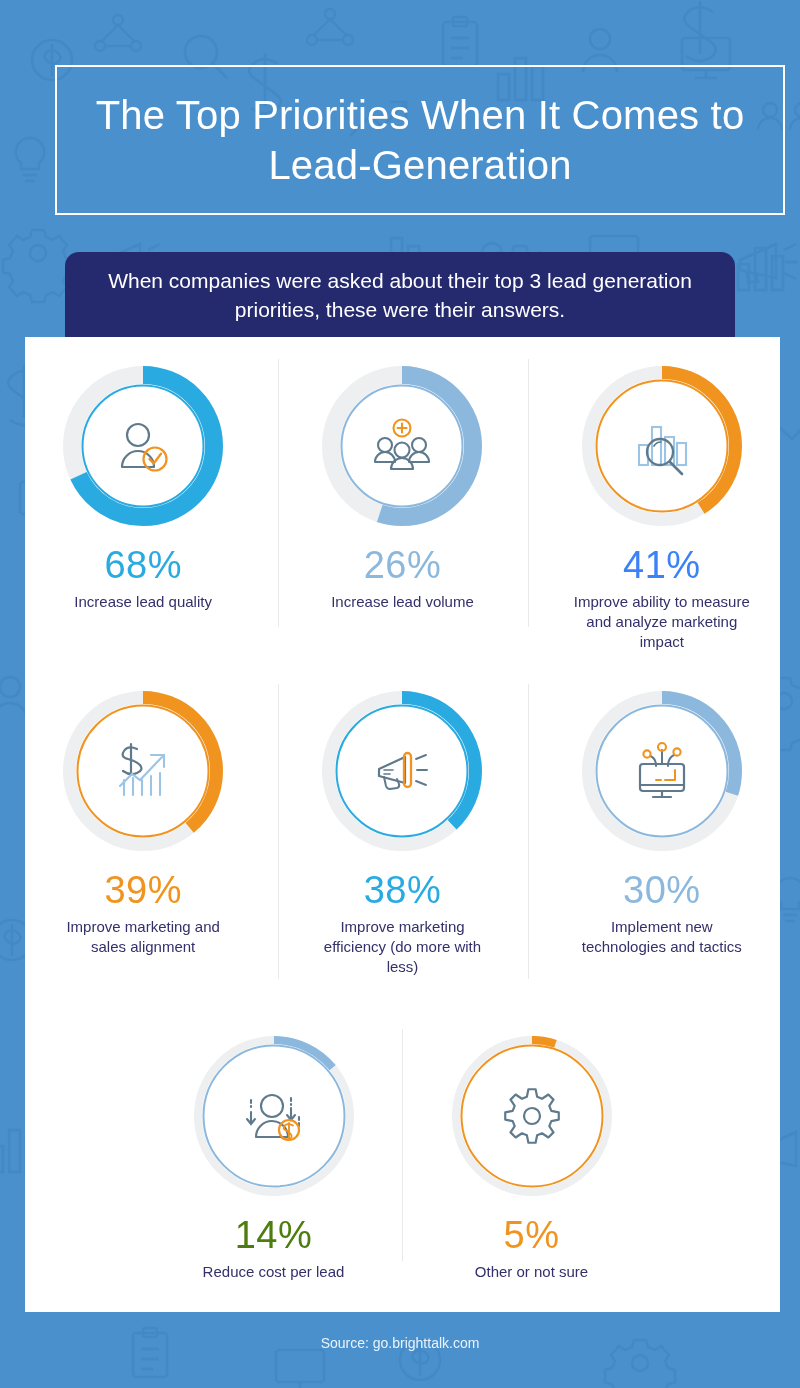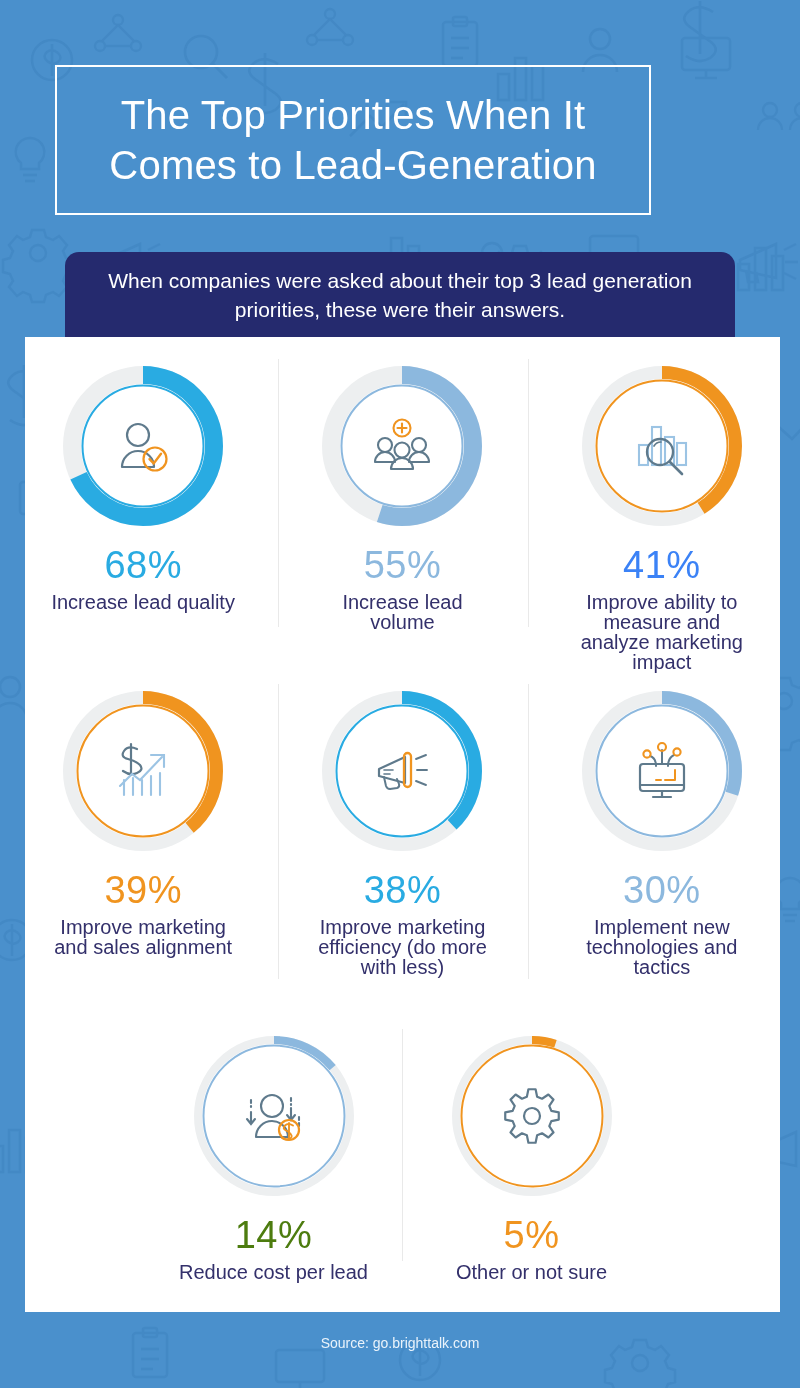--- a/index.html
+++ b/index.html
@@ -16,21 +16,21 @@
     position:absolute; inset:0;
     width:800px; height:1388px;
     z-index:0;
     opacity:1;
   }
 
   
   .title-box{
     position:absolute;
     left:55px; top:65px;
-    width:596px; height:150px;
+    width:730px; height:150px;
     border:2px solid #FFFFFF;
     display:flex; align-items:center; justify-content:flex-start;
     z-index:2;
     padding:0 0;
   }
   .title-text{
     color:#FFFFFF;
     font-size:40px;
     line-height:50px;
     font-weight:400;
@@ -114,21 +114,21 @@
   .pct{
     margin-top:14px;
     font-size:38px;
     line-height:40px;
     font-weight:300;
     letter-spacing:.5px;
   }
   .plabel{
     margin-top:7px;
     color:#33306B;
-    font-size:20px;
+    font-size:15px;
     line-height:20px;
     text-align:center;
     max-width:190px;
     font-weight:400;
   }
 
   
   .source{
     position:absolute;
     left:0; top:1335px;
@@ -300,21 +300,21 @@
       <path d="M38 47 a10 10 0 0 1 20 0 Z" stroke-linejoin="round"></path>
       <circle cx="31" cy="35" r="7.5"></circle>
       <path d="M20 54 a11 11 0 0 1 22 0 Z" stroke-linejoin="round"></path>
       <circle cx="31" cy="13" r="8.5" stroke="#F0941F"></circle>
       <line x1="31" y1="8.5" x2="31" y2="17.5" stroke="#F0941F"></line>
       <line x1="26.5" y1="13" x2="35.5" y2="13" stroke="#F0941F"></line>
     </g>
             </svg>
           </div>
         </div>
-        <div class="pct" style="color: rgb(140, 184, 222);">55%</div>
+        <div class="pct" style="color: rgb(140, 184, 222);">26%</div>
         <div class="plabel">Increase lead volume</div>
       </div>
       <div class="cell">
         <div class="donut">
   <svg viewBox="0 0 170 170" xmlns="http://www.w3.org/2000/svg">
     <circle cx="85" cy="85" r="73.5" fill="none" stroke="#EDEFF0" stroke-width="13"></circle>
     <circle cx="85" cy="85" r="73.5" fill="none" stroke="#F0941F" stroke-width="13" stroke-dasharray="189.34 272.47" transform="rotate(-90 85 85)"></circle>
     <circle cx="85" cy="85" r="65.5" fill="none" stroke="#F0941F" stroke-width="2"></circle>
   </svg>
           <div class="donut-center">

